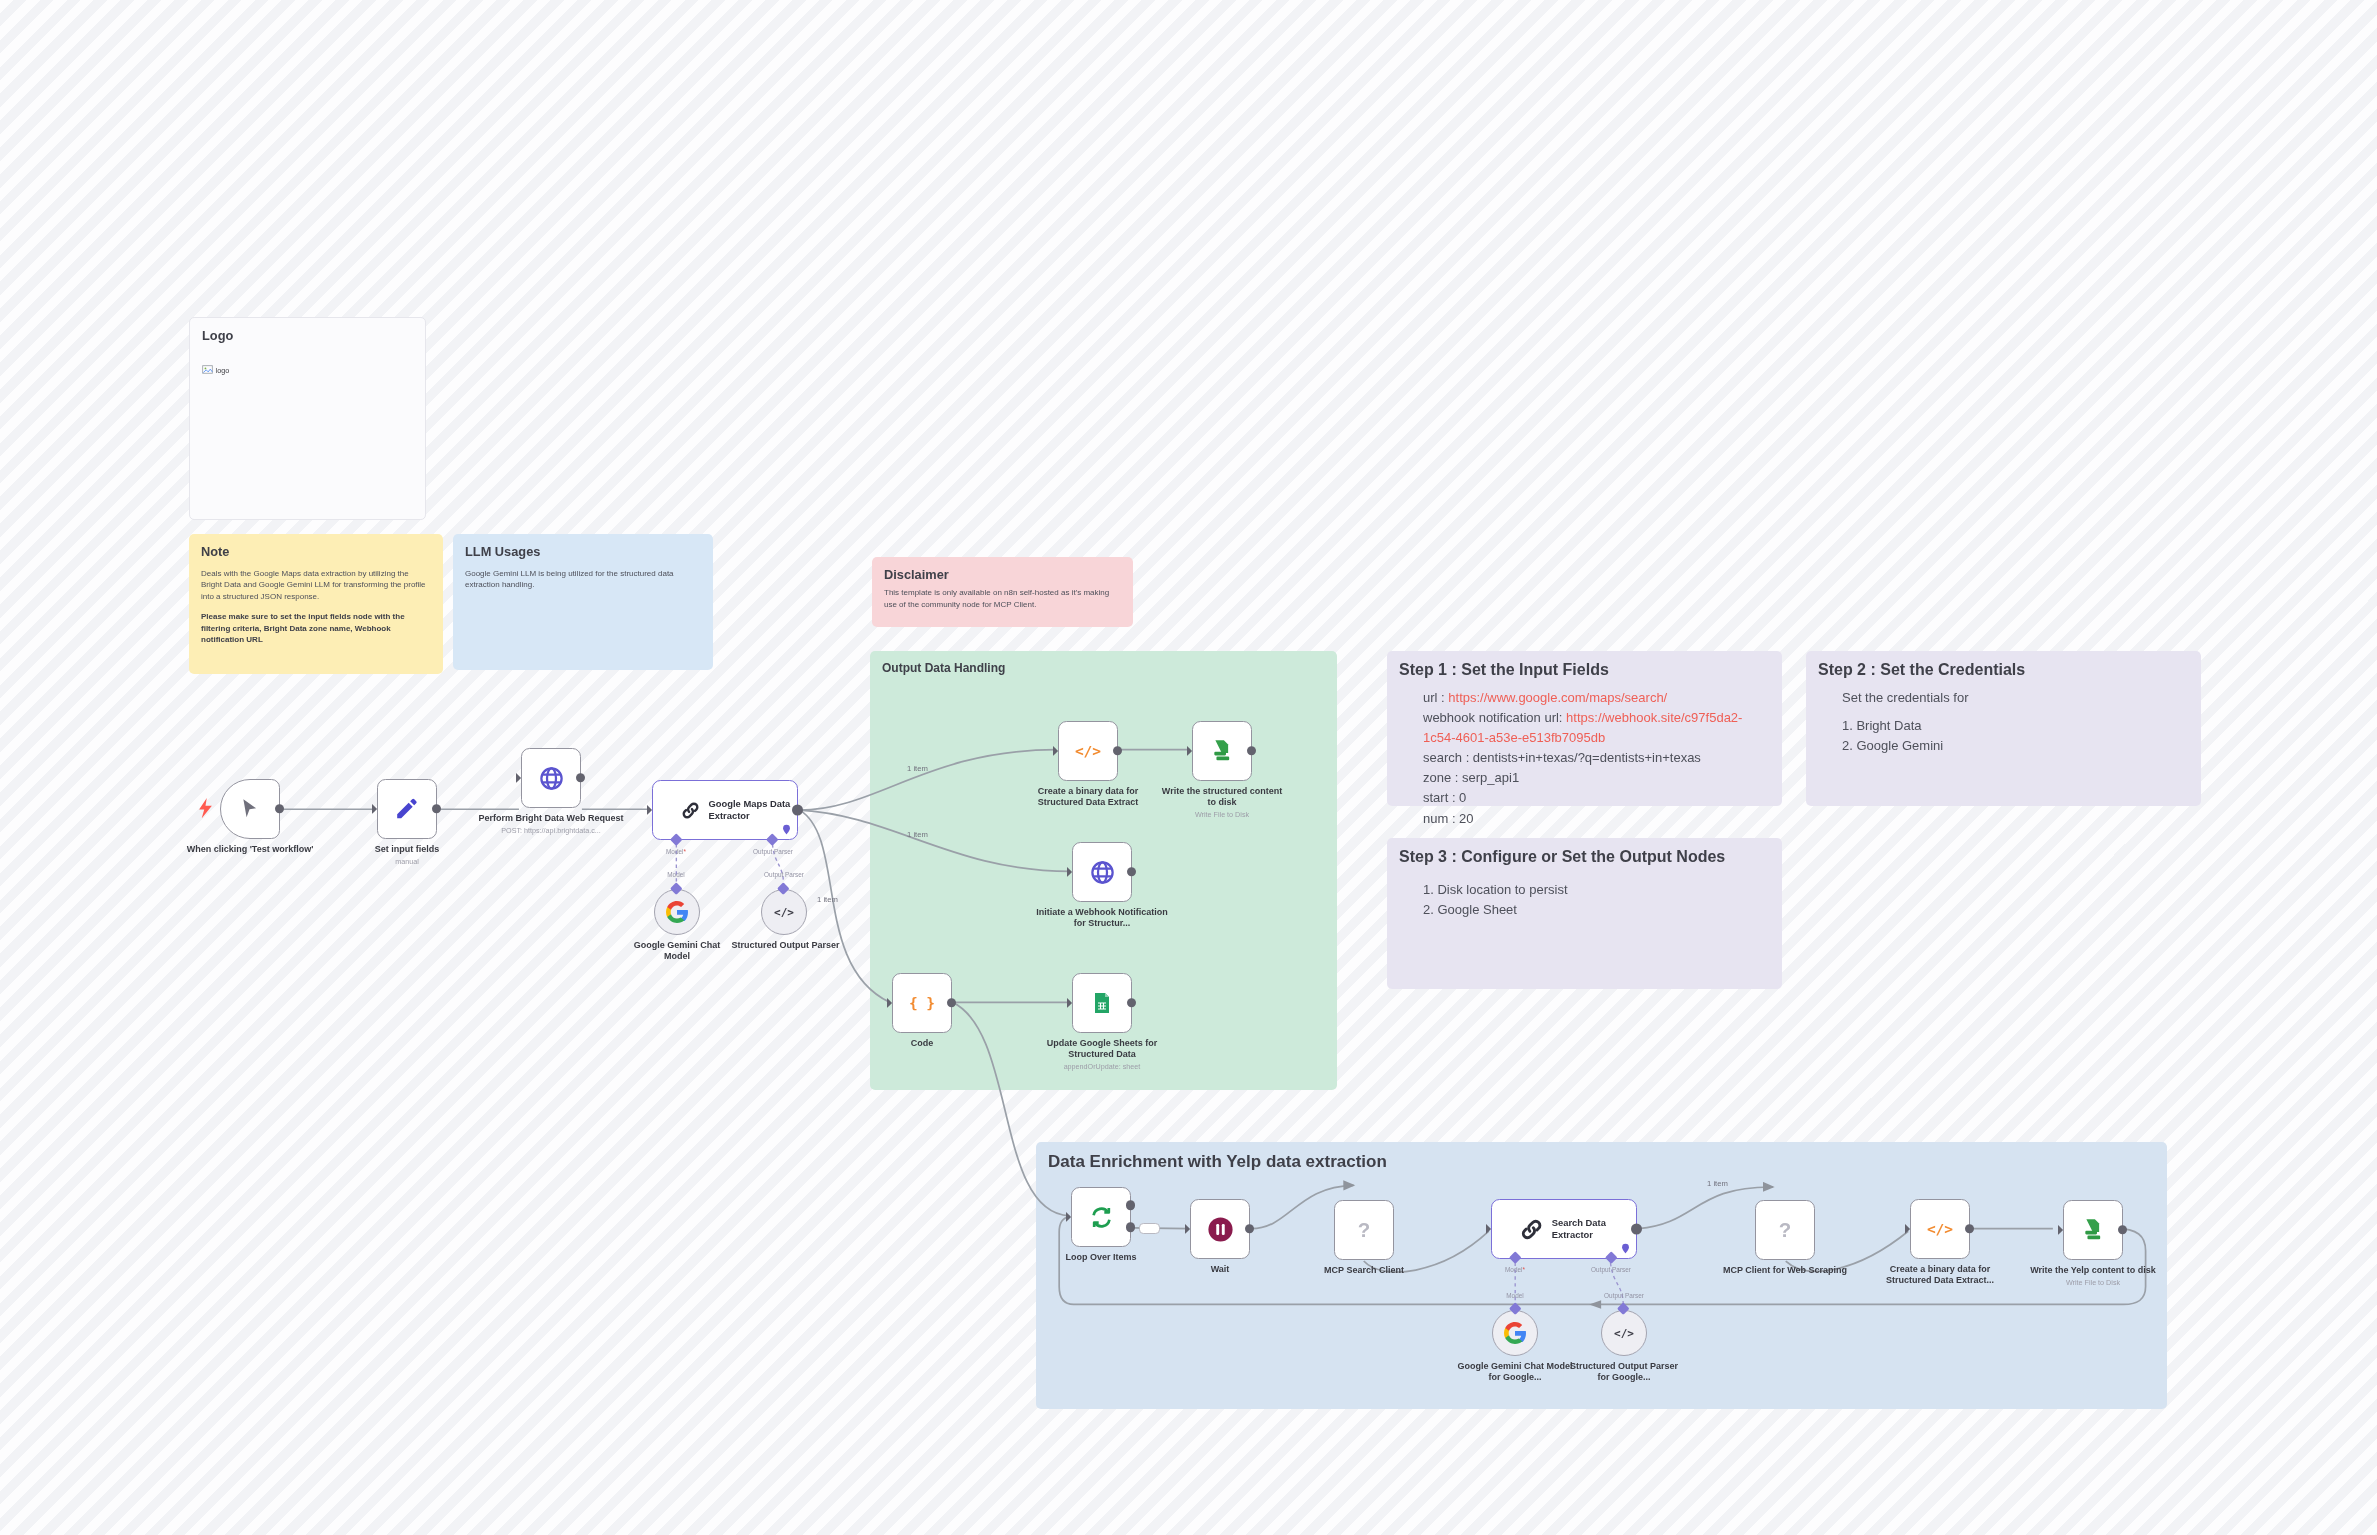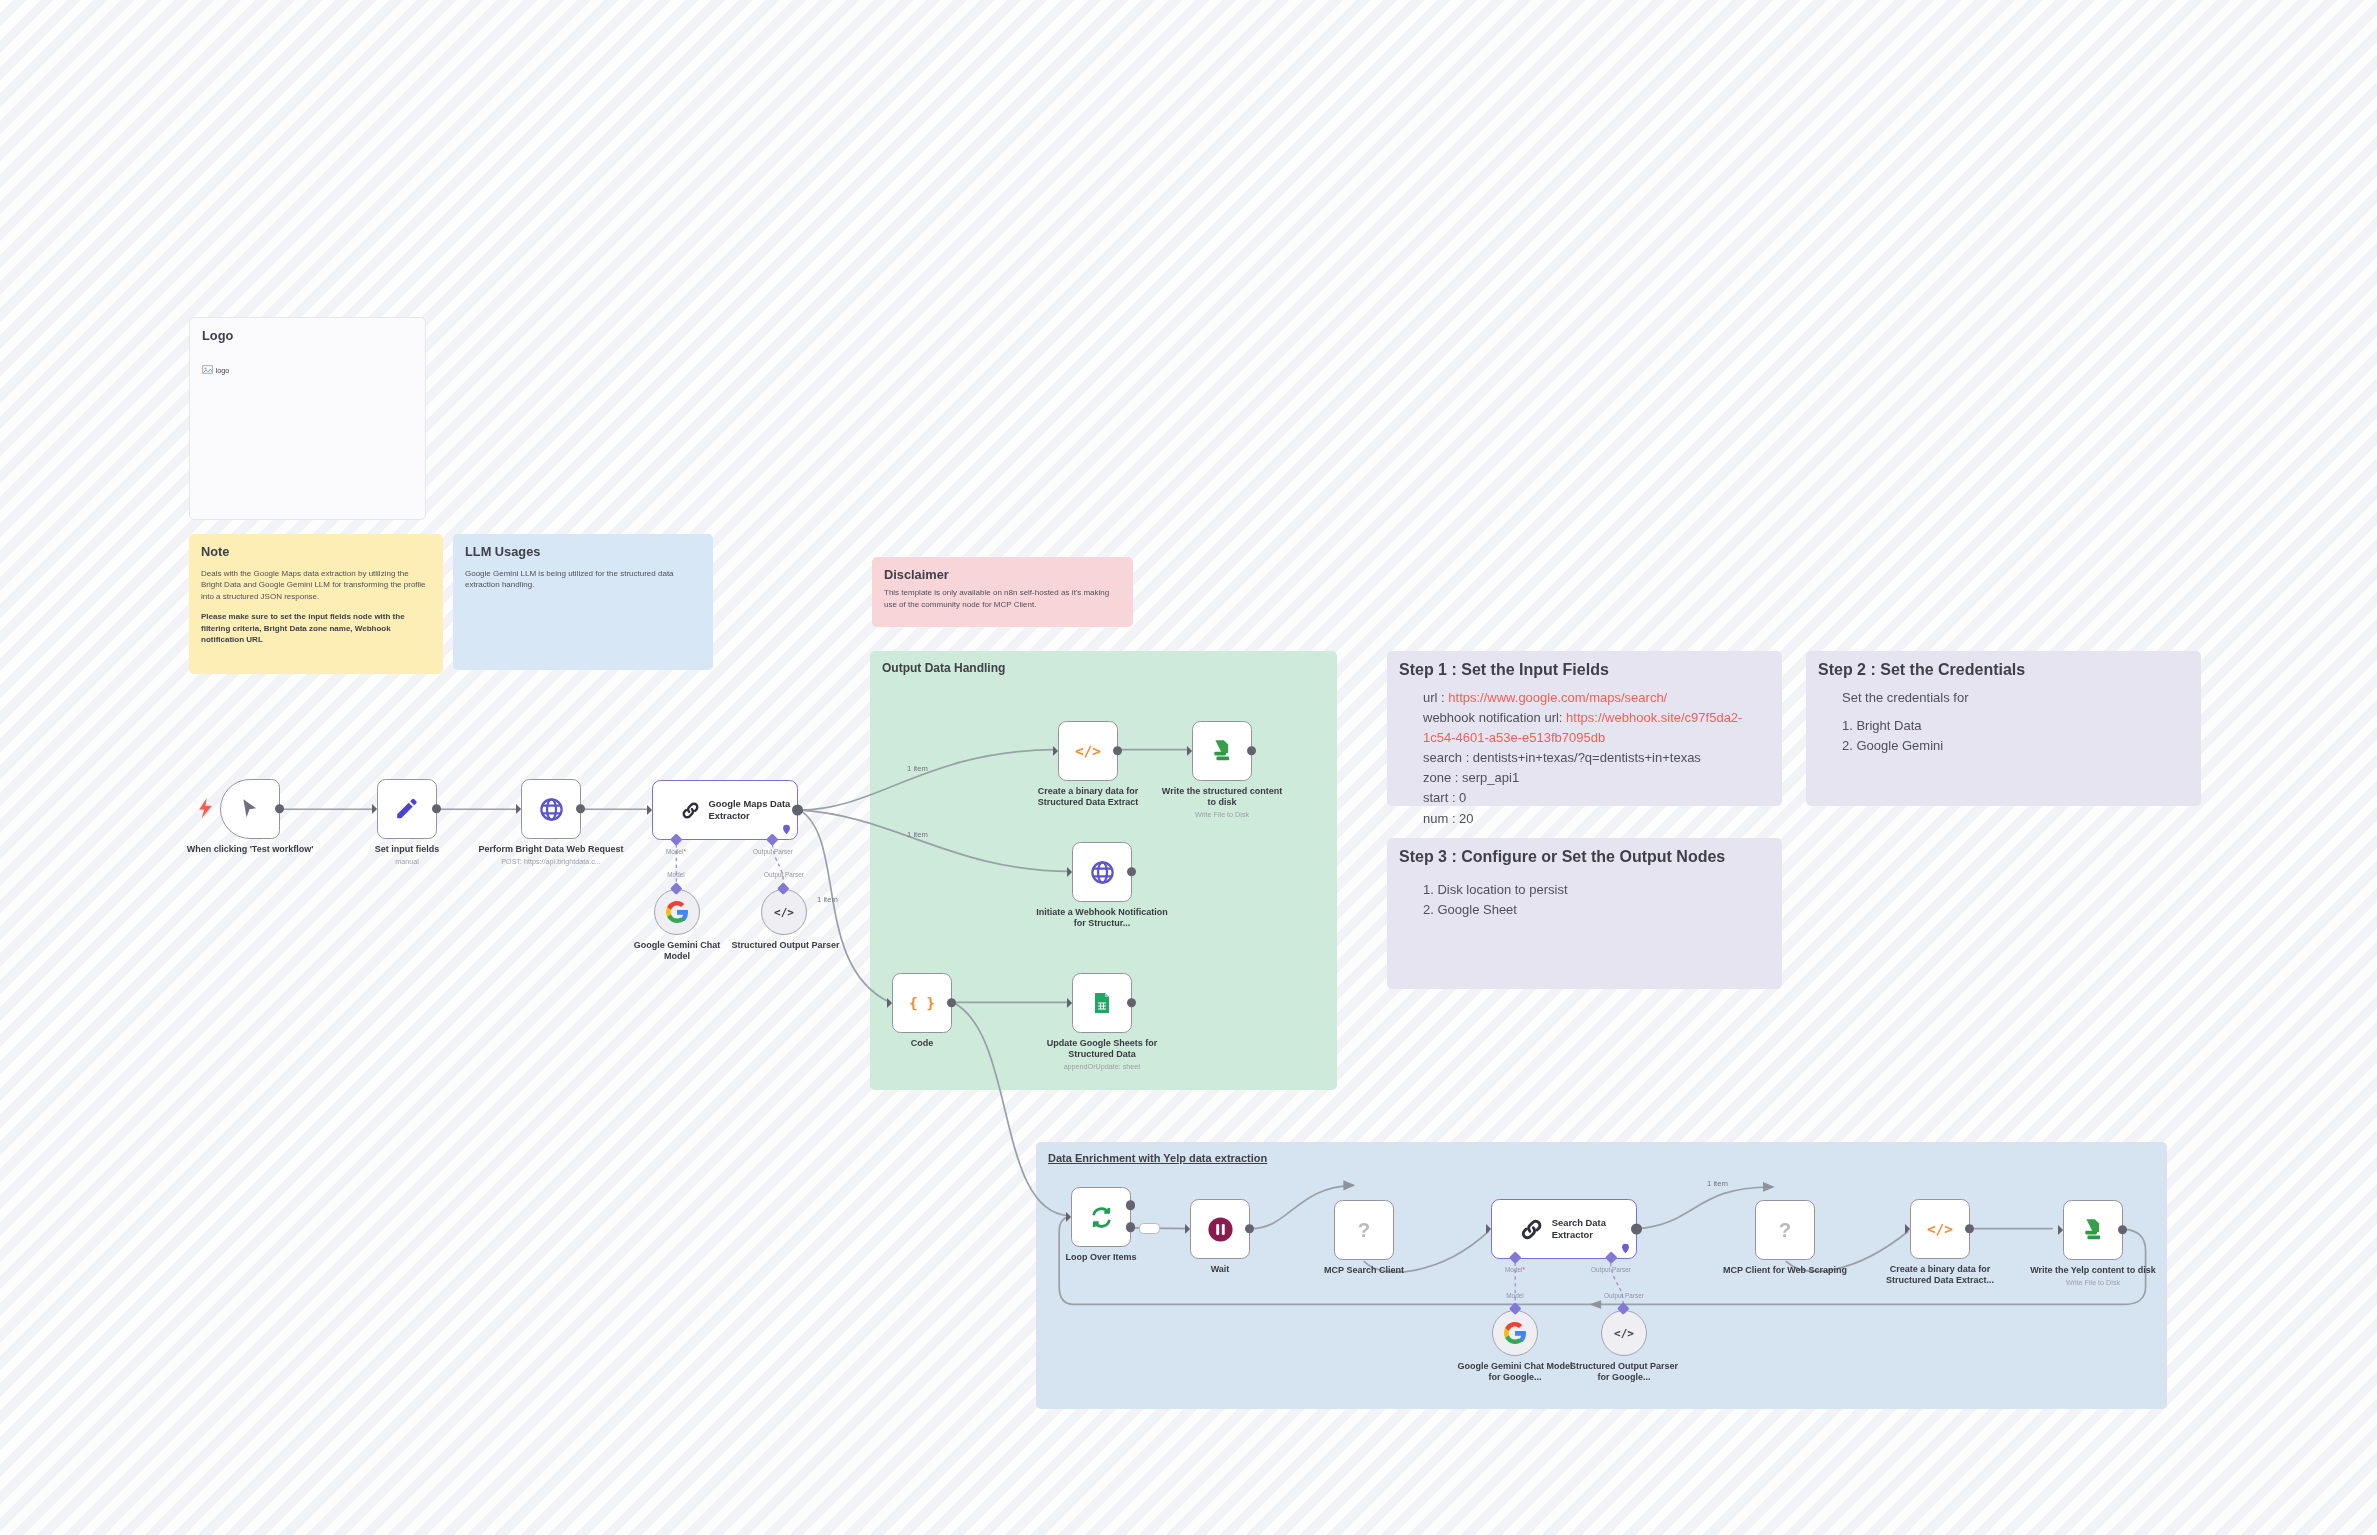--- a/index.html
+++ b/index.html
@@ -95,21 +95,21 @@
   <div class="stepline">2. Google Gemini</div>
 </div>
 
 <div class="sticky big" style="left:1387px;top:838px;width:395px;height:151px;background:#e7e4f1;">
   <h3 style="margin-bottom:13.6px;">Step 3 : Configure or Set the Output Nodes</h3>
   <div class="stepline">1. Disk location to persist</div>
   <div class="stepline">2. Google Sheet</div>
 </div>
 
 <div class="sticky" style="left:1036px;top:1142px;width:1131px;height:267px;background:#d6e3f1;">
-  <h3 style="font-size:11px;text-decoration:underline;">Data Enrichment with Yelp data extraction</h3>
+  <h3 style="font-size:17px;">Data Enrichment with Yelp data extraction</h3>
 </div>
 
 <svg class="wires" width="2377" height="1536" viewBox="0 0 2794 1805">
   <defs>
     <marker id="arr" markerWidth="8" markerHeight="8" refX="6" refY="3" orient="auto">
         <path d="M0 0L7 3L0 6Z" fill="#8f949c"></path>
       </marker>
   </defs>
   <g fill="none" stroke="#9aa0a8" stroke-width="2">
     <path d="M331 951 L441 951"></path>
@@ -157,21 +157,21 @@
 
 <div class="node" style="left:377px;top:779px;">
   <svg width="25.5" height="25.5" viewBox="0 0 24 24">
       <path d="M3 17.2L13.8 6.4l3.8 3.8L6.8 21H3z M15.2 5l1.9-1.9a1.4 1.4 0 012 0l1.8 1.8a1.4 1.4 0 010 2L19 8.8z" fill="#4844cf"></path>
     </svg>
   <div class="p-in"></div>
   <div class="p-out"></div>
   <div class="node-label"><span>Set input fields</span><span class="node-sub">manual</span></div>
 </div>
 
-<div class="node" style="left:521px;top:779px;">
+<div class="node" style="left:521px;top:748px;">
   <svg width="27" height="27" viewBox="0 0 24 24" fill="none" stroke="#5b54cf" stroke-width="2">
       <circle cx="12" cy="12" r="9"></circle>
       <ellipse cx="12" cy="12" rx="4" ry="9"></ellipse>
       <path d="M3.5 8.5h17M3.5 15.5h17"></path>
     </svg>
   <div class="p-in"></div>
   <div class="p-out"></div>
   <div class="node-label"><span>Perform Bright Data Web Request</span><span class="node-sub">POST: https://api.brightdata.c...</span></div>
 </div>
 

